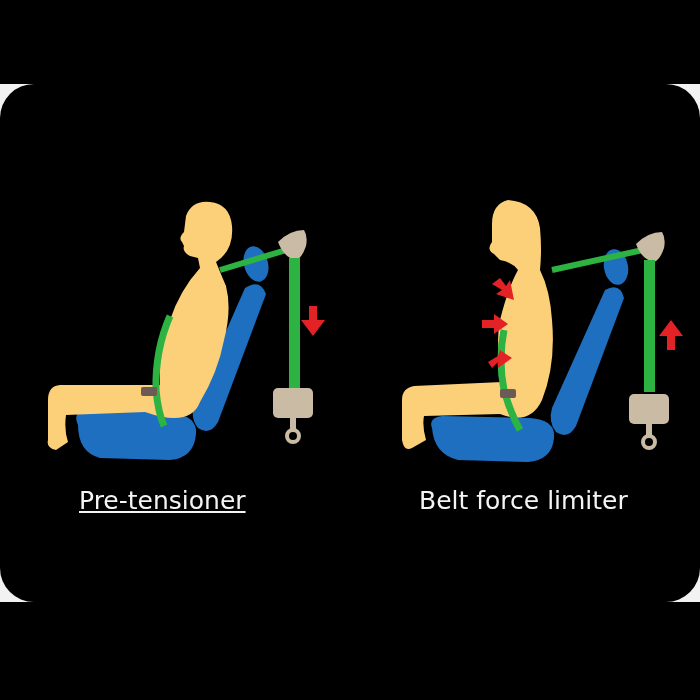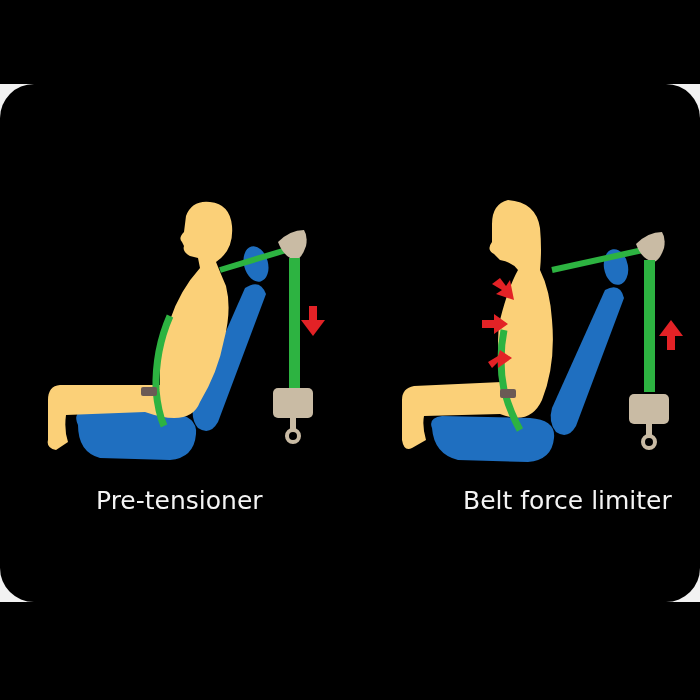--- a/index.html
+++ b/index.html
@@ -22,22 +22,22 @@
     position: absolute; top: 190px; width: 320px; height: 280px;
   }
   .figure svg { width: 320px; height: 280px; display: block; }
   #fig-left { left: 20px; }
   #fig-right { left: 380px; }
   .caption {
     position: absolute; top: 486px; color: #f4f4f4;
     font-size: 25px; font-weight: normal; letter-spacing: 0px;
     white-space: nowrap;
   }
-  #cap-left { left: 96px; }
-  #cap-right { left: 419px; margin-left: 44px; }
+  #cap-left { left: 79px; text-decoration: underline; }
+  #cap-right { left: 419px; }
 </style>
 </head>
 <body>
 
 <div class="backdrop"></div>
 <div class="panel">
 </div>
 
 <div class="figure" id="fig-left">
   <svg viewBox="0 0 320 280" xmlns="http://www.w3.org/2000/svg">

